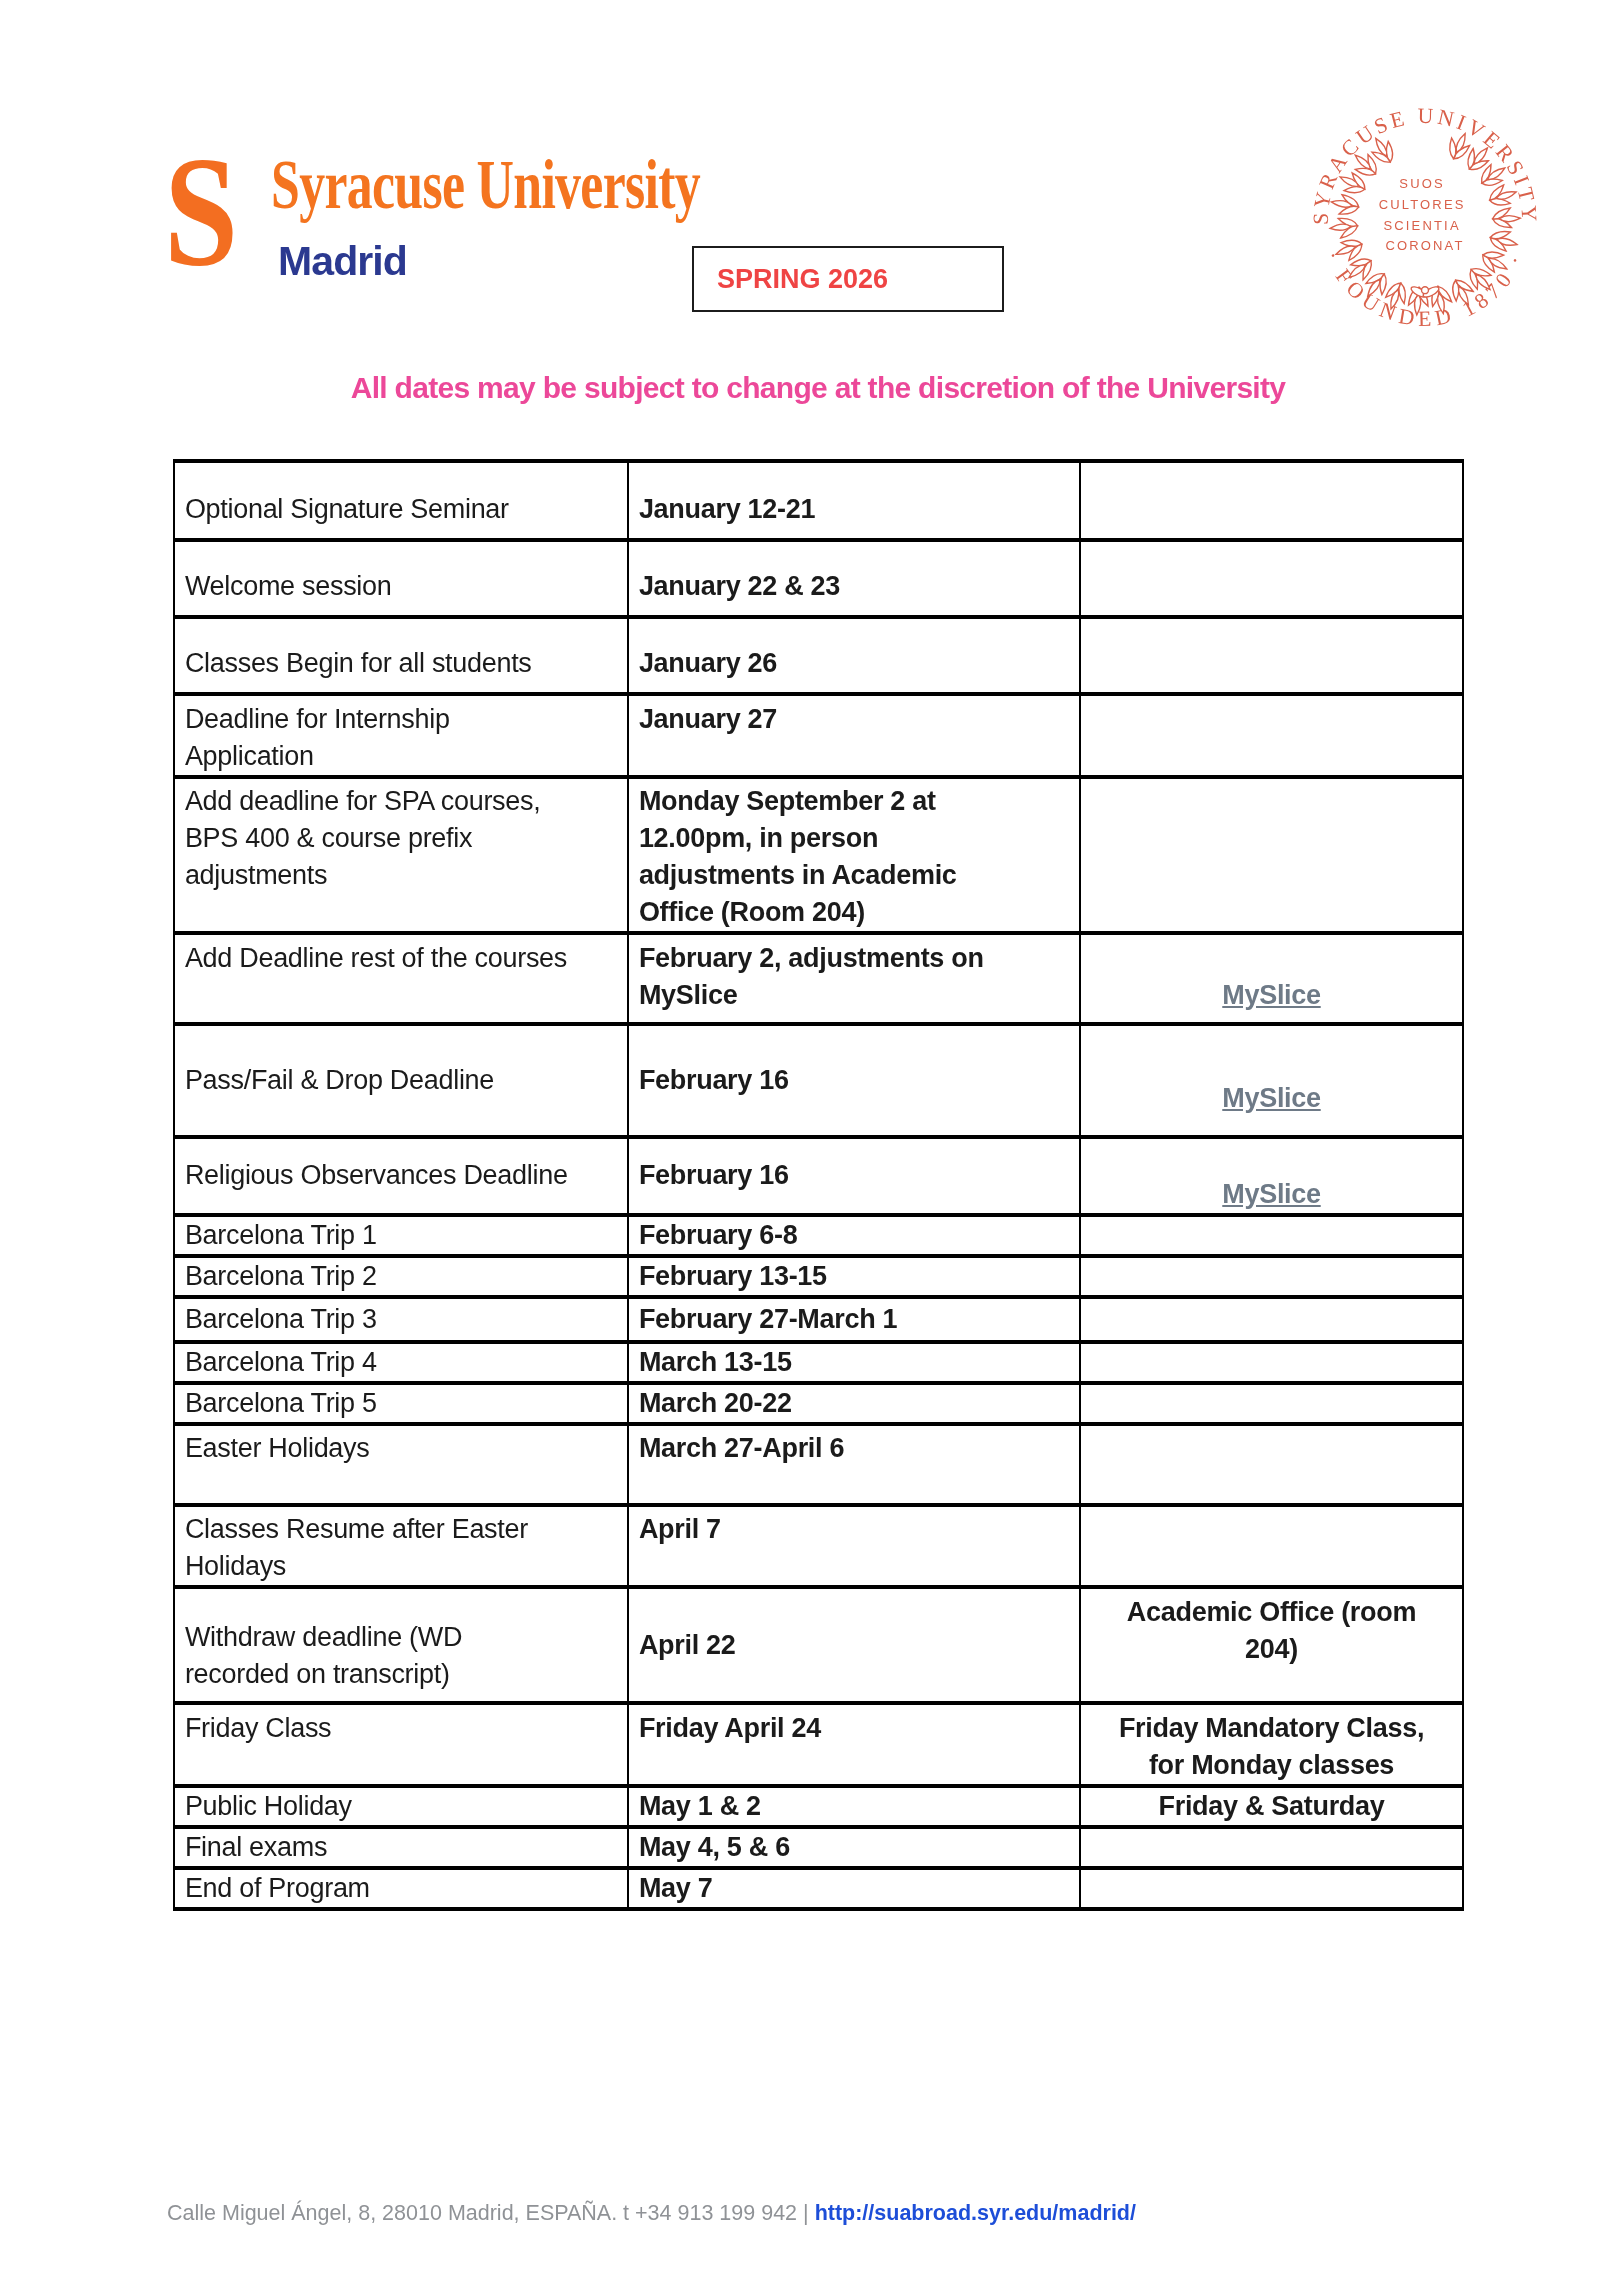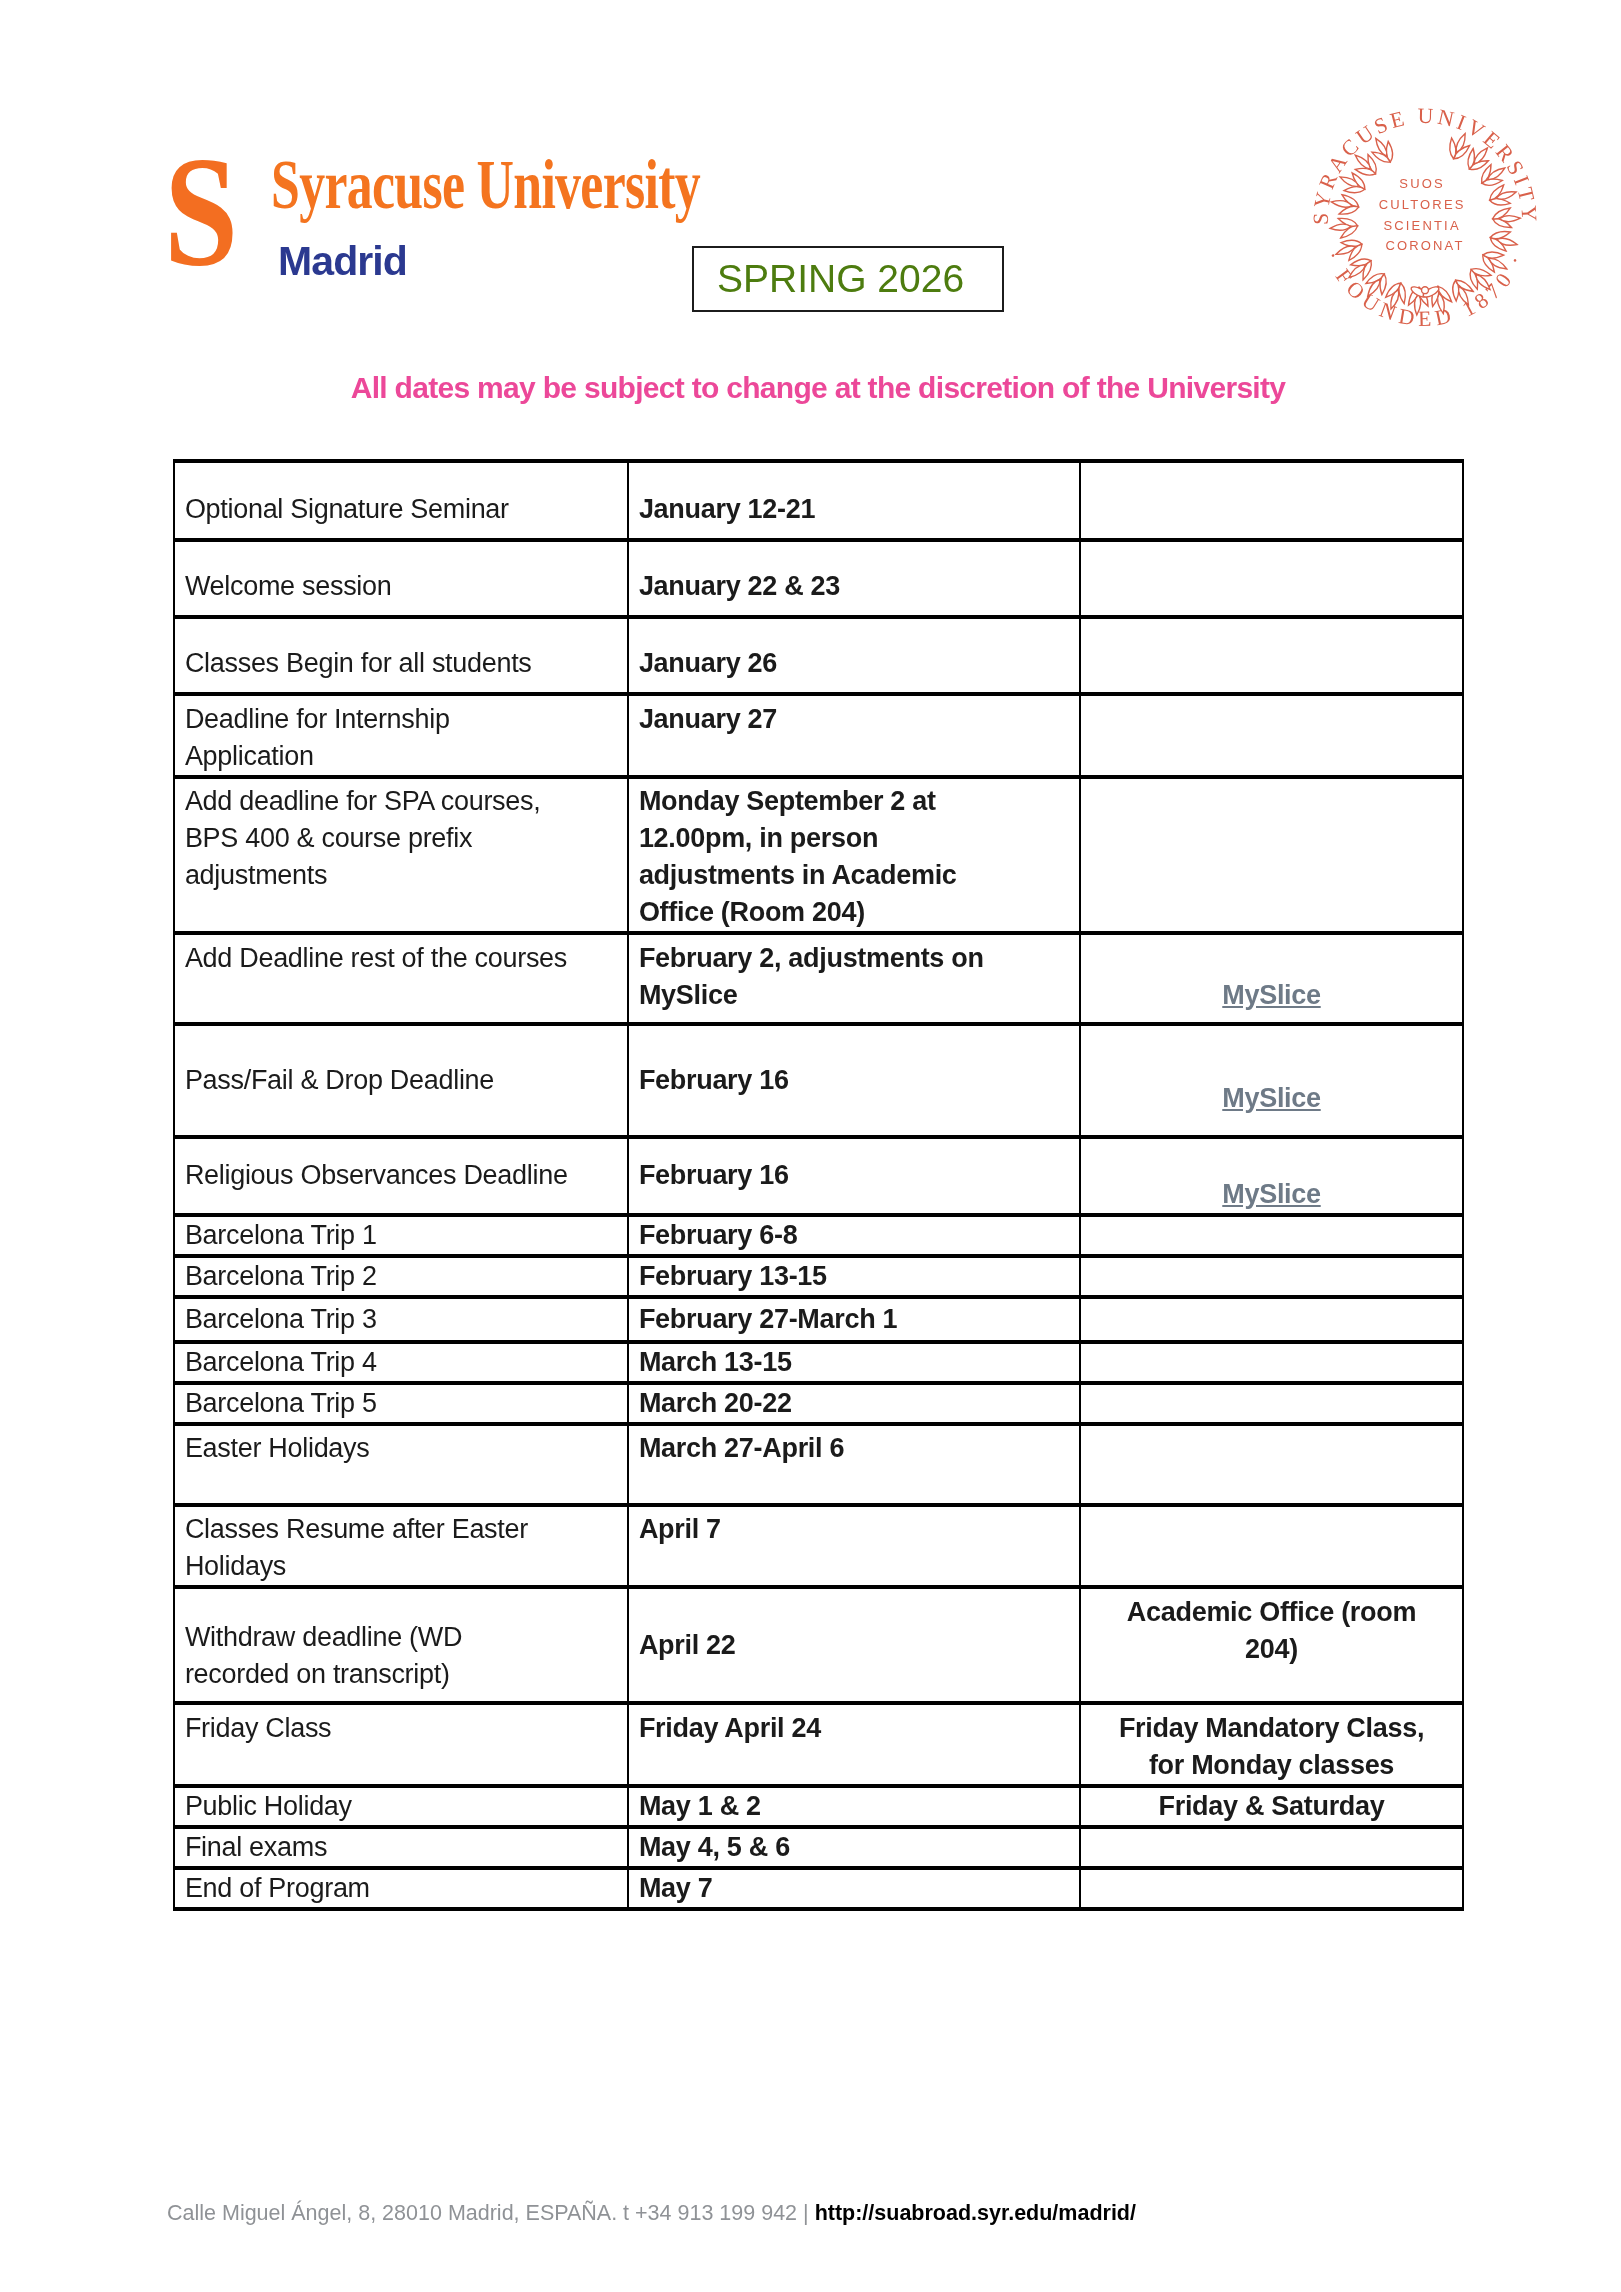--- a/index.html
+++ b/index.html
@@ -12,21 +12,21 @@
           transform:scaleX(.85);transform-origin:left top;}
   .wordmark{position:absolute;left:271px;top:150px;font-family:"Liberation Serif",serif;
             font-weight:bold;font-size:70px;line-height:1;color:#F4741F;white-space:nowrap;
             transform:scaleX(.74);transform-origin:left top;letter-spacing:-0.9px;}
   .madrid{position:absolute;left:278px;top:238px;font-weight:bold;font-size:41px;
           color:#2B3990;letter-spacing:-0.9px;}
 
   .term-badge{position:absolute;left:692px;top:246px;width:312px;height:66px;
               border:2.7px solid #1c1c1c;box-sizing:border-box;display:flex;align-items:center;
               padding-left:23px;}
-  .term-badge span{color:#4d7c0f;font-weight:normal;font-size:39px;letter-spacing:0;}
+  .term-badge span{color:#ef4444;font-weight:bold;font-size:27px;letter-spacing:0;}
 
   
   .seal{position:absolute;left:1295px;top:90px;}
 
   
   .subtitle{position:absolute;left:173px;top:371px;width:1290px;text-align:center;
             font-weight:bold;font-size:30px;letter-spacing:-0.7px;color:#ec4899;}
 
   
   table.cal{position:absolute;left:173px;top:459px;width:1290px;border-collapse:collapse;
@@ -46,21 +46,21 @@
   tr.r4{height:155px;} tr.r5{height:80px;} tr.r6{height:113px;} tr.r7{height:40px;}
   tr.r8{height:39px;} tr.r9{height:34px;} tr.r10{height:45px;} tr.r11{height:40px;}
   tr.r12{height:38px;} tr.r13{height:81px;} tr.r14{height:76px;} tr.r15{height:116px;}
   tr.r16{height:76px;} tr.r17{height:40px;} tr.r18{height:39px;} tr.r19{height:38px;}
   tr.r20{height:40px;}
   a.myslice{color:#6E7A87;font-weight:bold;text-decoration:underline;cursor:pointer;}
 
   
   .footer{position:absolute;left:167px;top:2201px;font-size:21.5px;color:#8F9296;
           letter-spacing:0;white-space:nowrap;}
-  .footer .url{font-weight:bold;color:#000000;text-decoration:none;margin-top:24px;}
+  .footer .url{font-weight:bold;color:#1d4ed8;text-decoration:none;margin-top:24px;}
 </style>
 </head>
 <body>
 
 <div class="page">
 
   <div class="logo-s">S</div>
   <div class="wordmark">Syracuse University</div>
   <div class="madrid">Madrid</div>
 

